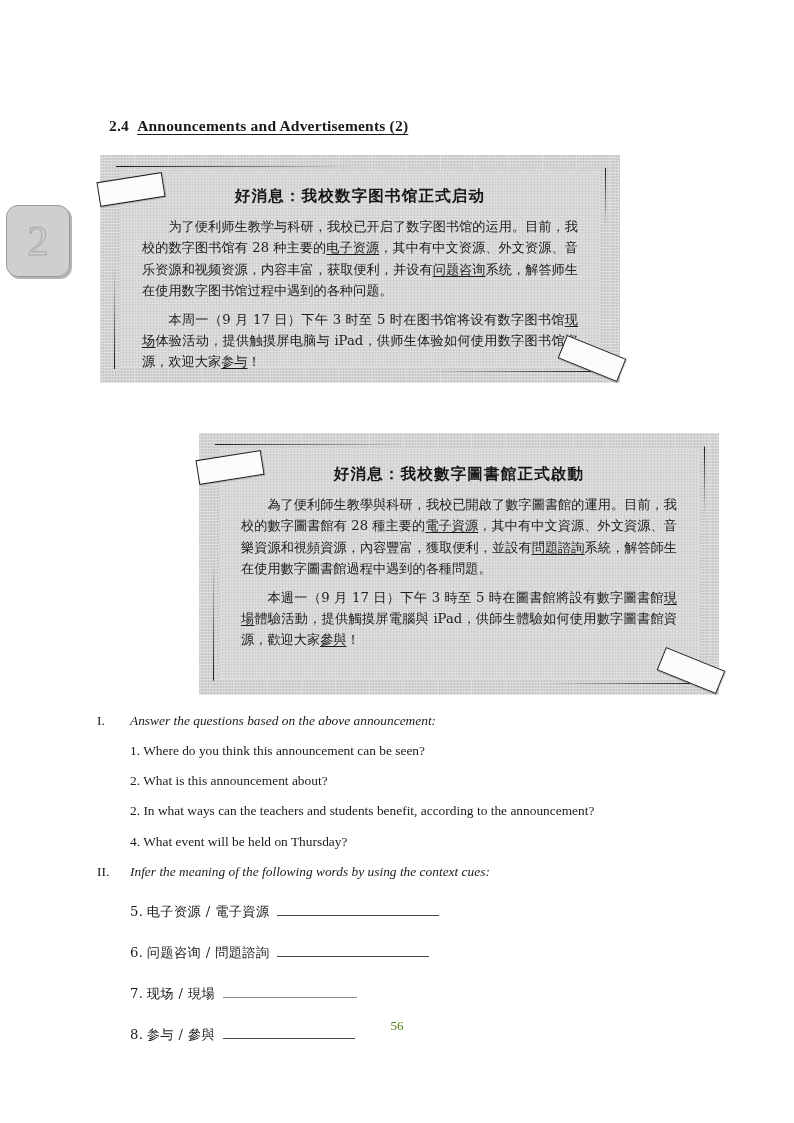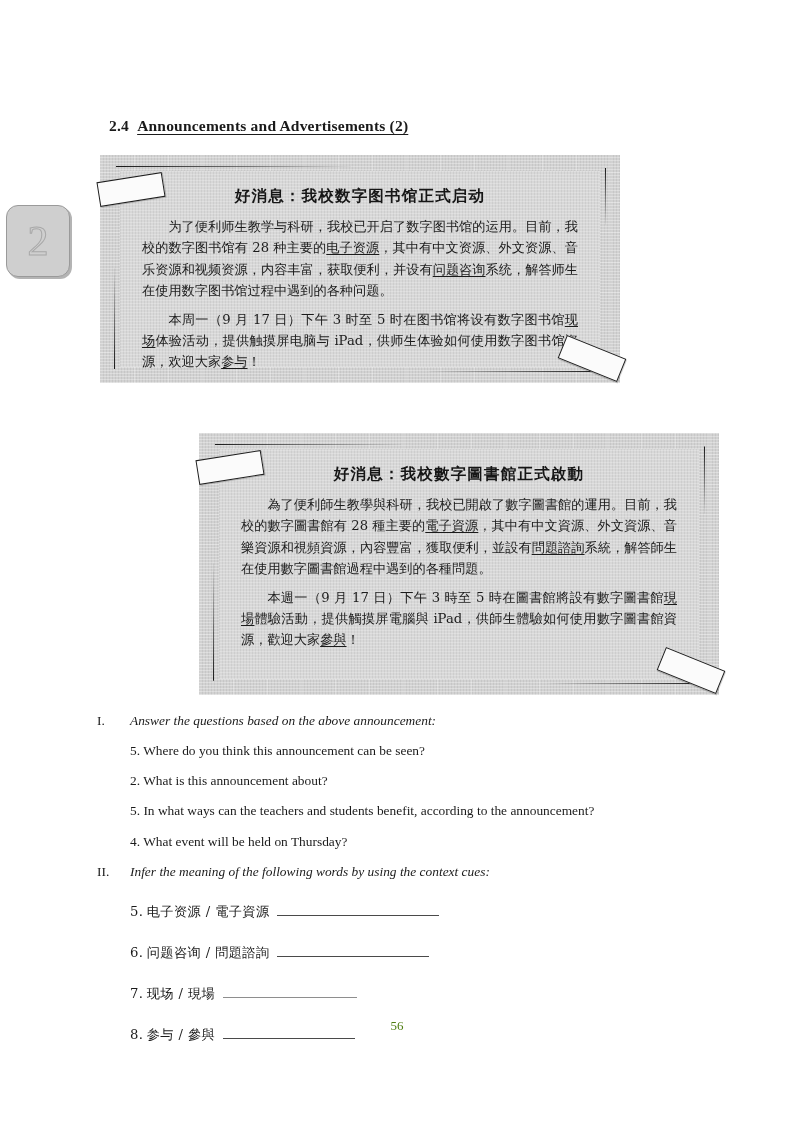--- a/index.html
+++ b/index.html
@@ -208,23 +208,23 @@
   <div class="tape br" style="right:-4px; bottom:12px;"></div>
 </div>
 
 <div class="exercises">
 
   <div class="ex-block">
     <div class="ex-row">
       <div class="ex-roman">I.</div>
       <div class="ex-text">Answer the questions based on the above announcement:</div>
     </div>
-    <div class="q-row">5. Where do you think this announcement can be seen?</div>
+    <div class="q-row">1. Where do you think this announcement can be seen?</div>
     <div class="q-row">2. What is this announcement about?</div>
-    <div class="q-row">5. In what ways can the teachers and students benefit, according to the announcement?</div>
+    <div class="q-row">2. In what ways can the teachers and students benefit, according to the announcement?</div>
     <div class="q-row">4. What event will be held on Thursday?</div>
   </div>
 
   <div class="ex-block">
     <div class="ex-row">
       <div class="ex-roman">II.</div>
       <div class="ex-text">Infer the meaning of the following words by using the context cues:</div>
     </div>
 
     <div class="vocab-row">

